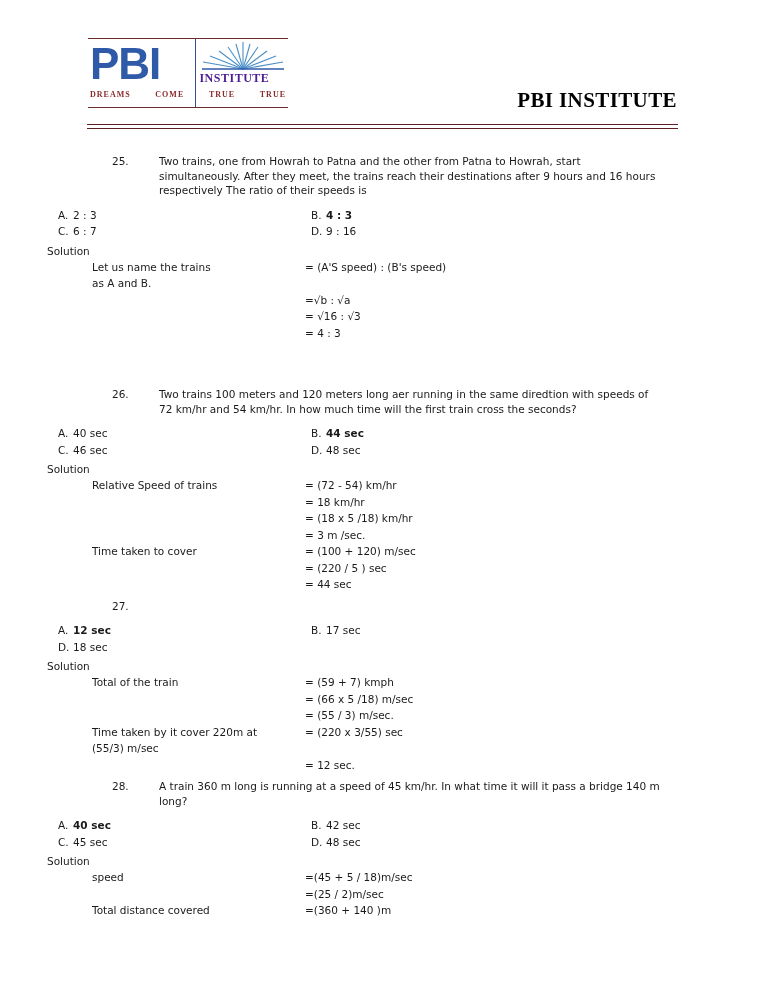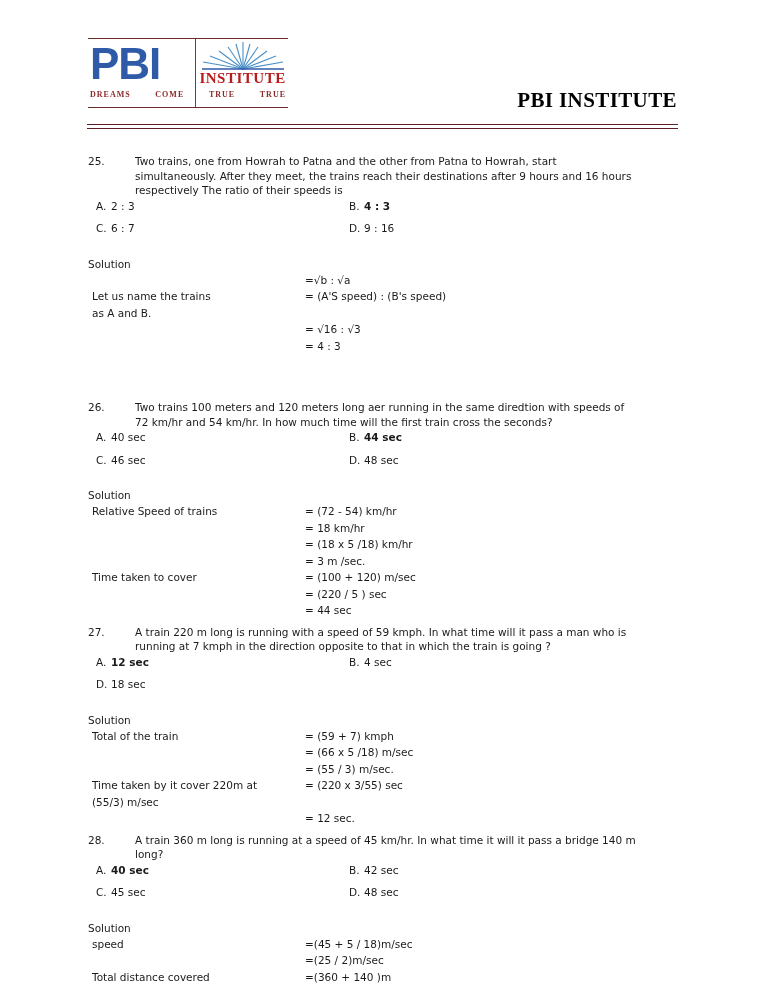--- a/index.html
+++ b/index.html
@@ -66,24 +66,24 @@
     top: 1px;
     width: 86px;
     height: 30px;
   }
   .logo-institute {
     position: absolute;
     left: 3px;
     top: 29px;
     font-family: "Liberation Serif", serif;
     font-weight: bold;
-    font-size: 15px;
+    font-size: 12px;
     line-height: 21px;
     letter-spacing: 0.5px;
-    color: #b91c1c;
+    color: #4c1d95;
   }
   .tagline {
     position: absolute;
     left: 90px;
     top: 90px;
     width: 196px;
     display: flex;
     flex-direction: row;
     justify-content: space-between;
     font-family: "Liberation Serif", serif;
@@ -130,47 +130,48 @@
     flex-direction: row;
     align-items: flex-start;
   }
   .q-number {
     width: 47px;
     flex: 0 0 47px;
     padding-left: 88px;
     box-sizing: content-box;
     font-size: 10.5px;
     line-height: 14.5px;
+    margin-left: 24px;
   }
   .q-text {
     flex: 1 1 auto;
     max-width: 502px;
     font-size: 10.5px;
     line-height: 14.5px;
     text-align: left;
   }
 
   .options {
-    margin-top: 1px;
-    padding-left: 96px;
+    margin-top: 10px;
+    padding-left: 58px;
     display: grid;
     grid-template-columns: 253px auto;
-    row-gap: 7px;
+    row-gap: 1px;
     font-size: 10.5px;
     line-height: 15.5px;
   }
   .opt { white-space: nowrap; }
   .opt .opt-letter { display: inline-block; min-width: 15px; }
   .opt.correct .opt-value { font-weight: bold; }
 
   .solution-label {
-    padding-left: 88px;
+    padding-left: 47px;
     font-size: 10.5px;
     line-height: 16px;
-    margin-top: 19px;
+    margin-top: 3px;
   }
   .sol-table {
     padding-left: 92px;
     font-size: 10.5px;
     line-height: 16.5px;
   }
   .sol-row {
     display: flex;
     flex-direction: row;
     align-items: flex-start;
@@ -241,27 +242,27 @@
     </div>
     <div class="options">
       <div class="opt"><span class="opt-letter">A.</span><span class="opt-value">2 : 3</span></div>
       <div class="opt correct"><span class="opt-letter">B.</span><span class="opt-value">4 : 3</span></div>
       <div class="opt"><span class="opt-letter">C.</span><span class="opt-value">6 : 7</span></div>
       <div class="opt"><span class="opt-letter">D.</span><span class="opt-value">9 : 16</span></div>
     </div>
     <div class="solution-label">Solution</div>
     <div class="sol-table">
       <div class="sol-row">
-        <div class="sol-left"></div>
-        <div class="sol-right">=√b : √a</div>
-      </div>
-      <div class="sol-row">
         <div class="sol-left">Let us name the trains
 as A and B.</div>
         <div class="sol-right">= (A'S speed) : (B's speed)</div>
+      </div>
+      <div class="sol-row">
+        <div class="sol-left"></div>
+        <div class="sol-right">=√b : √a</div>
       </div>
       <div class="sol-row">
         <div class="sol-left"></div>
         <div class="sol-right">= √16 : √3</div>
       </div>
       <div class="sol-row">
         <div class="sol-left"></div>
         <div class="sol-right">= 4 : 3</div>
       </div>
     </div>
@@ -309,25 +310,24 @@
         <div class="sol-left"></div>
         <div class="sol-right">= 44 sec</div>
       </div>
     </div>
   </div>
 
   <div class="spacer-sm"></div>
   <div class="question-block">
     <div class="q-row">
       <div class="q-number">27.</div>
-      <div class="q-text">A train 220 m long is running with a speed of 59 kmph. In what time will it pass a man who is running at 7 kmph in the direction opposite to that in which the train is going ?</div>
     </div>
     <div class="options">
       <div class="opt correct"><span class="opt-letter">A.</span><span class="opt-value">12 sec</span></div>
-      <div class="opt"><span class="opt-letter">B.</span><span class="opt-value">4 sec</span></div>
+      <div class="opt"><span class="opt-letter">B.</span><span class="opt-value">17 sec</span></div>
       <div class="opt"><span class="opt-letter">D.</span><span class="opt-value">18 sec</span></div>
     </div>
     <div class="solution-label">Solution</div>
     <div class="sol-table">
       <div class="sol-row">
         <div class="sol-left">Total of the train</div>
         <div class="sol-right">= (59 + 7) kmph</div>
       </div>
       <div class="sol-row">
         <div class="sol-left"></div>

